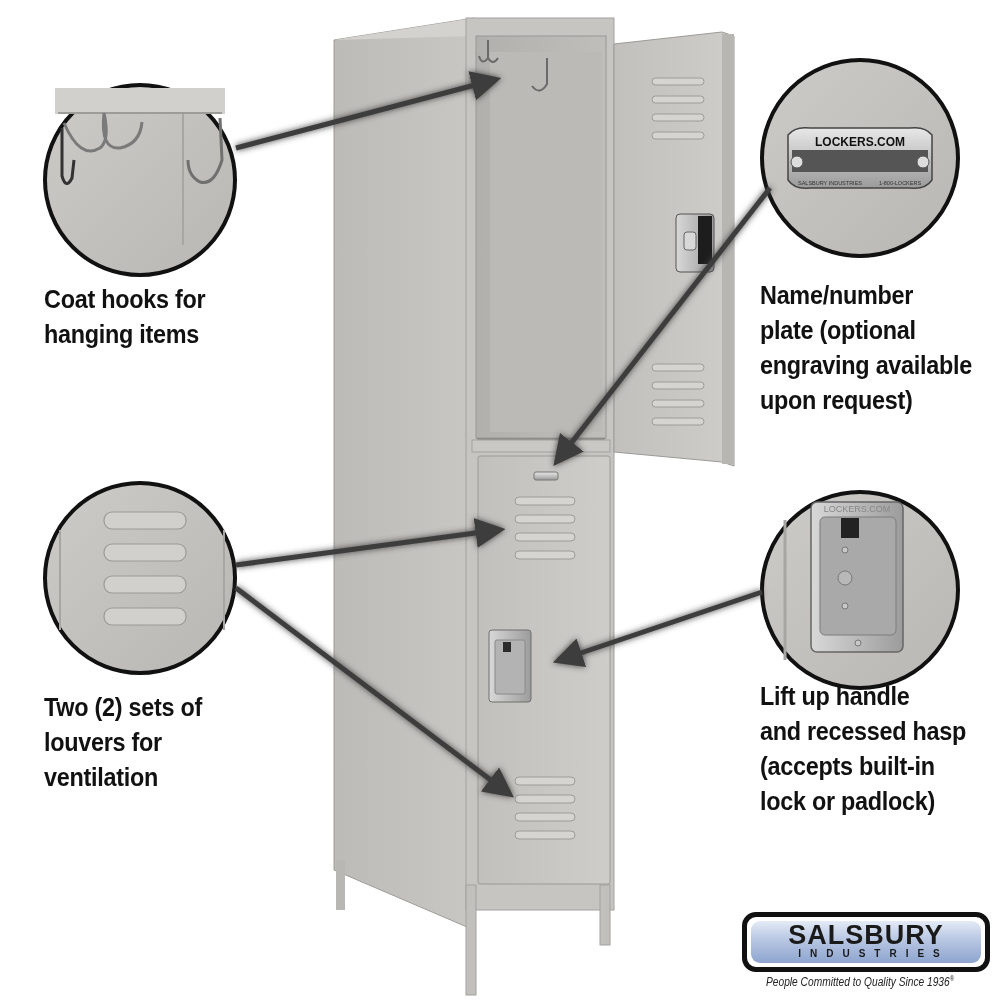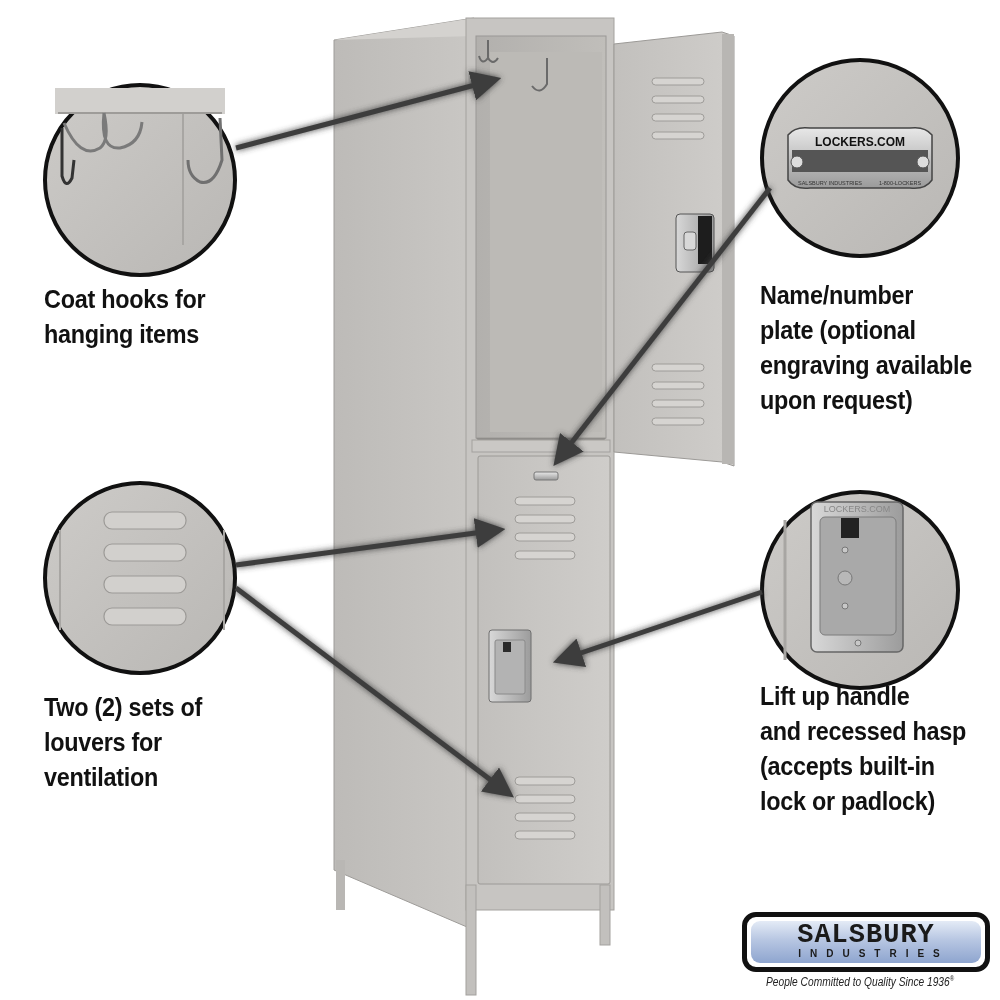--- a/index.html
+++ b/index.html
@@ -7,21 +7,21 @@
     .stage { position: absolute; left: 0; top: 0; width: 904px; height: 1000px; }
     svg.art { position: absolute; left: 0; top: 0; }
     .caption { position: absolute; font-family: "Liberation Sans", sans-serif; font-weight: bold; font-size: 26px; line-height: 35px; color: #111; letter-spacing: -0.3px; transform: scaleX(0.9); transform-origin: left top; white-space: nowrap; }
     .caption span { display: block; }
     .cap-hooks { left: 44px; top: 282px; }
     .cap-plate { left: 760px; top: 278px; }
     .cap-louvers { left: 44px; top: 690px; }
     .cap-hasp { left: 760px; top: 679px; }
     .logo { position: absolute; left: 742px; top: 912px; width: 248px; height: 60px; border: 5px solid #111; border-radius: 14px; background: #fff; box-sizing: border-box; padding: 4px; }
     .logo-inner { width: 100%; height: 100%; border-radius: 9px; background: linear-gradient(180deg, #e4ebf6 0%, #b7c6e2 45%, #8ea5cf 100%); text-align: center; }
-    .logo-name { display: block; font-family: Liberation Mono, monospace; font-weight: bold; font-size: 27px; line-height: 27px; letter-spacing: 1px; color: #1a1a1a; padding-top: 1px; }
+    .logo-name { display: block; font-family: Liberation Sans, sans-serif; font-weight: bold; font-size: 27px; line-height: 27px; letter-spacing: 1px; color: #1a1a1a; padding-top: 1px; }
     .logo-sub { display: block; font-family: "Liberation Sans", sans-serif; font-weight: bold; font-size: 10px; line-height: 10px; letter-spacing: 9px; color: #1a1a1a; padding-left: 15px; }
     .tagline { position: absolute; left: 766px; top: 975px; font-family: "Liberation Sans", sans-serif; font-style: italic; font-size: 12px; color: #222; transform: scaleX(0.85); transform-origin: left top; white-space: nowrap; }
     .tagline sup { font-size: 7px; }
     .plate-text { font-family: "Liberation Sans", sans-serif; }
   </style>
 </head>
 <body>
 
 <div class="stage">
 

